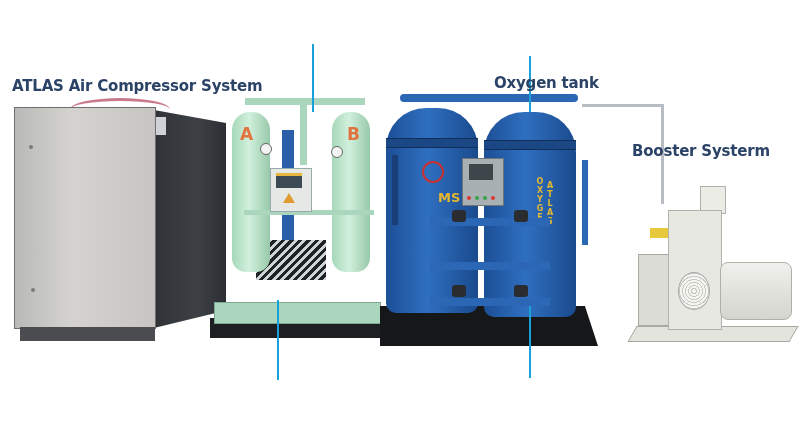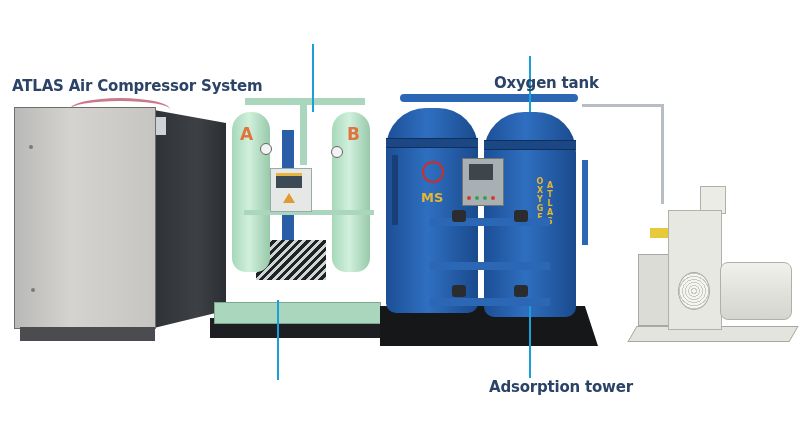--- a/index.html
+++ b/index.html
@@ -88,21 +88,21 @@
   <div>
     <div class="skid-blue"></div>
     <div class="blue-pipe" style="left:400px;top:94px;width:178px;height:8px;border-radius:4px;"></div>
     <div class="grey-pipe" style="left:582px;top:104px;width:80px;height:3px;"></div>
     <div class="grey-pipe" style="left:661px;top:104px;width:3px;height:100px;"></div>
     <div class="tank-blue" style="left:386px;top:108px;"></div>
     <div class="tank-blue" style="left:484px;top:112px;"></div>
     <div class="flange" style="left:386px;top:138px;width:92px;"></div>
     <div class="flange" style="left:484px;top:140px;width:92px;"></div>
     <div class="ms-emblem"></div>
-    <div class="ms-logo" style="left:421px;top:190px;">MS</div>
+    <div class="ms-logo" style="left:438px;top:190px;">MS</div>
     <div class="oxy-text" style="left:536px;top:177px;">
       <span style="word-break:break-all;display:block;">OXYGE</span>
     </div>
     <div class="oxy-text" style="left:546px;top:181px;">
       <span style="word-break:break-all;display:block;">ATLAS</span>
     </div>
     <div class="oxy-panel"></div>
     <div class="oxy-screen"></div>
     <div class="oxy-btn" style="left:467px;top:196px;background:#d53a2e;"></div>
     <div class="oxy-btn" style="left:475px;top:196px;background:#3aa04a;"></div>
@@ -129,14 +129,14 @@
     <div class="boost-motor"></div>
   </div>
 
   <div class="leader" style="left:312px;top:44px;height:68px;"></div>
   <div class="leader" style="left:529px;top:56px;height:56px;"></div>
   <div class="leader" style="left:277px;top:300px;height:80px;"></div>
   <div class="leader" style="left:529px;top:306px;height:72px;"></div>
 
   <div class="label" style="left:12px;top:77px;">ATLAS Air Compressor System</div>
   <div class="label" style="left:494px;top:33px;margin-top:41px;">Oxygen tank</div>
-  <div class="label" style="left:489px;top:378px;">Adsorption tower</div>
+  <div class="label" style="left:632px;top:142px;">Booster Systerm</div>
 </div>
 
 </body></html>

